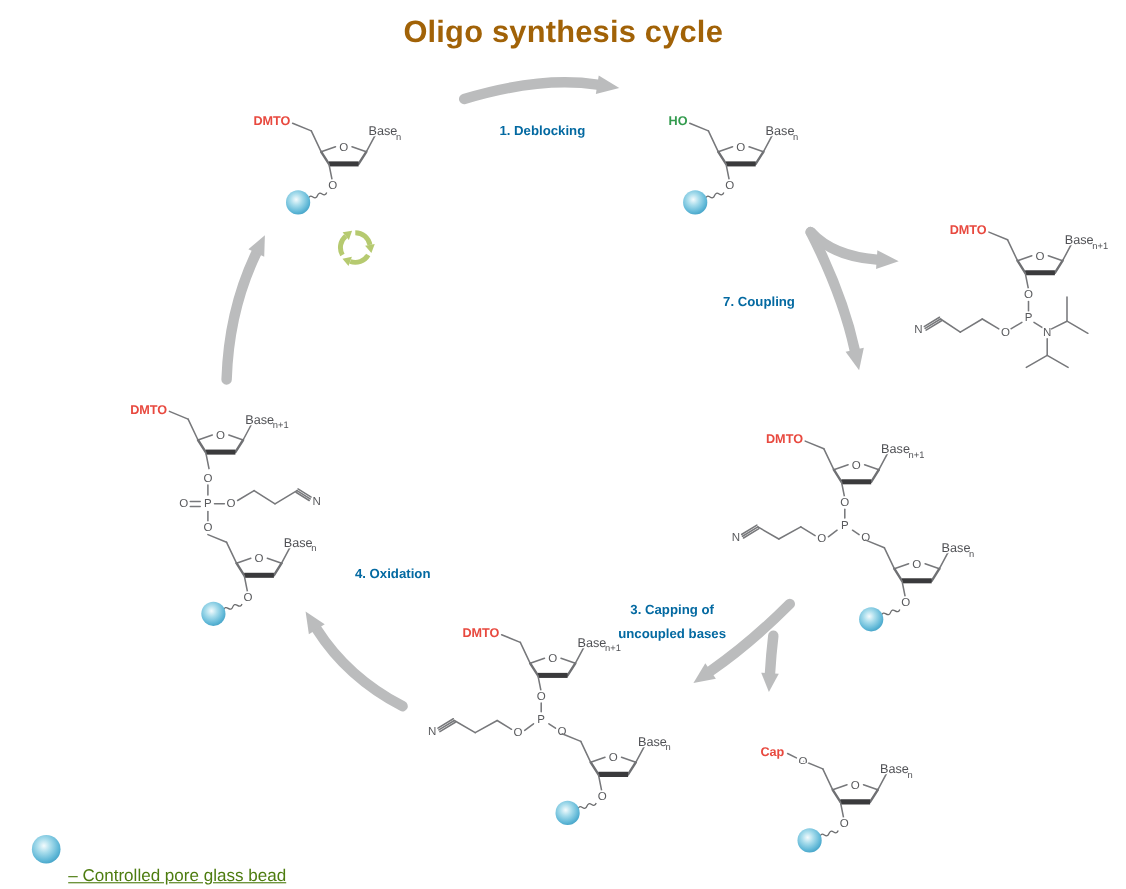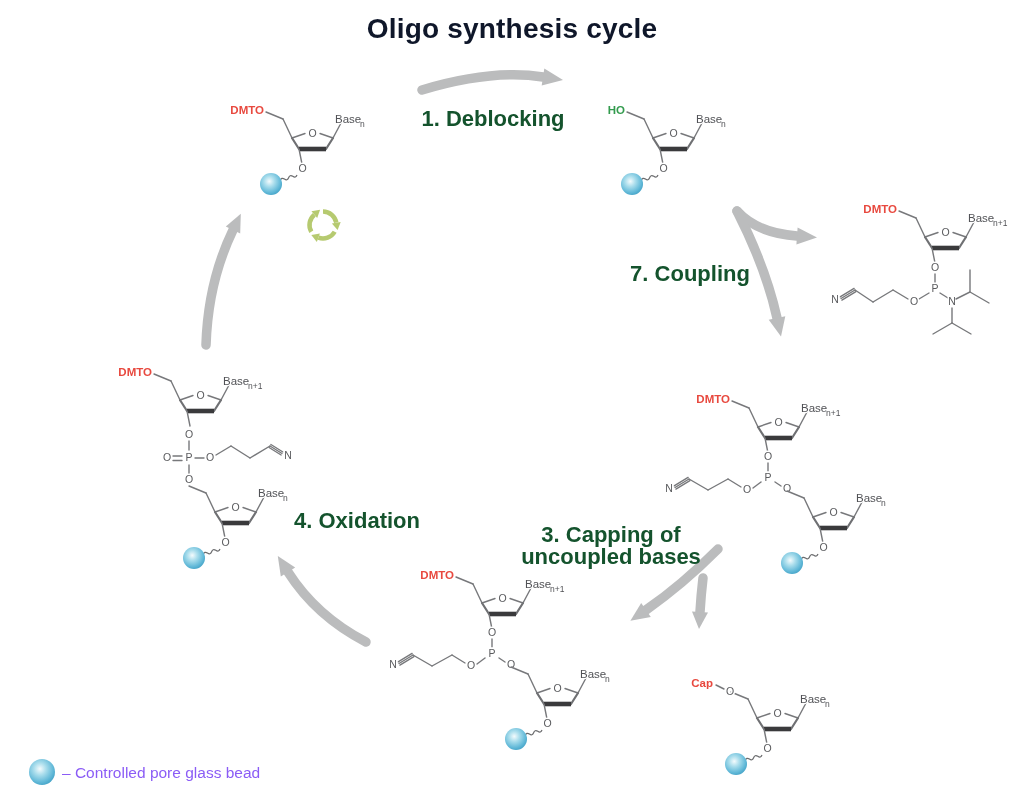--- a/index.html
+++ b/index.html
@@ -20,24 +20,24 @@
   .redTxt{font:700 11.5px "Liberation Sans",sans-serif;fill:#e8493f;
         paint-order:stroke;stroke:#fff;stroke-width:2.5px;}
   .greenTxt{font:700 11.5px "Liberation Sans",sans-serif;fill:#339b4e;
         paint-order:stroke;stroke:#fff;stroke-width:2.5px;}
   .arrow{stroke:#bbbcbd;stroke-width:9.5;fill:none;stroke-linecap:round;}
   .arrowhead{fill:#bbbcbd;stroke:none;}
   .recyc{stroke:#b6ca70;stroke-width:4.5;fill:none;stroke-linecap:butt;}
   .recychead{fill:#b6ca70;stroke:none;}
   
   #title{position:absolute;top:13px;left:0;width:1024px;text-align:center;
-         font-size:28px;font-weight:700;color:#0f172a;letter-spacing:.2px;}
-  .step{position:absolute;transform:translate(-50%,-50%);color:#14532d;
-        font-weight:700;font-size:22px;white-space:nowrap;text-align:center;line-height:22px;}
-  #legend{position:absolute;left:62px;top:764px;font-size:15.5px;color:#8b5cf6;}
+         font-size:28px;font-weight:700;color:#a16207;letter-spacing:.2px;}
+  .step{position:absolute;transform:translate(-50%,-50%);color:#0369a1;
+        font-weight:700;font-size:12px;white-space:nowrap;text-align:center;line-height:22px;}
+  #legend{position:absolute;left:62px;top:788px;font-size:15.5px;color:#4d7c0f;text-decoration:underline;}
 </style>
 </head>
 <body>
 
 <div id="canvas">
 
 <svg width="1024" height="808" viewBox="0 0 1024 808">
   <defs>
     <radialGradient id="beadGrad" cx="0.42" cy="0.38" r="0.68">
       <stop offset="0" stop-color="#f4fbfd"></stop>
@@ -228,21 +228,21 @@
     <use href="#anchor"></use>
   </g>
 
   <circle cx="42" cy="772" r="13" fill="url(#beadGrad)"></circle>
 </svg>
 
 <div id="title">Oligo synthesis cycle</div>
 
 <div class="step" style="left:493px;top:119px;">1. Deblocking</div>
 <div class="step" style="left:690px;top:274px;">7. Coupling</div>
-<div class="step" style="left:611px;top:546px;">
+<div class="step" style="left:611px;top:565px;">
   <div>3. Capping of</div>
   <div>uncoupled bases</div>
 </div>
 <div class="step" style="left:357px;top:521px;">4. Oxidation</div>
 
 <div id="legend">– Controlled pore glass bead</div>
 
 </div>
 
 </body></html>

